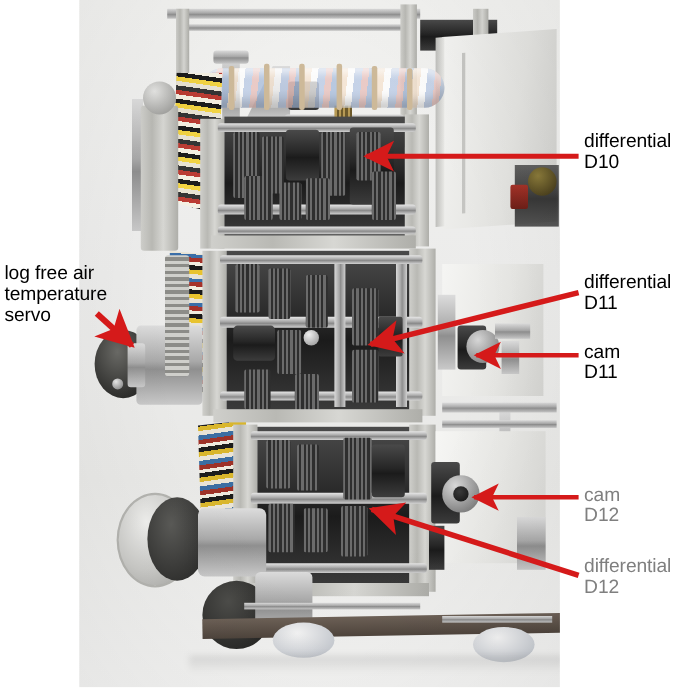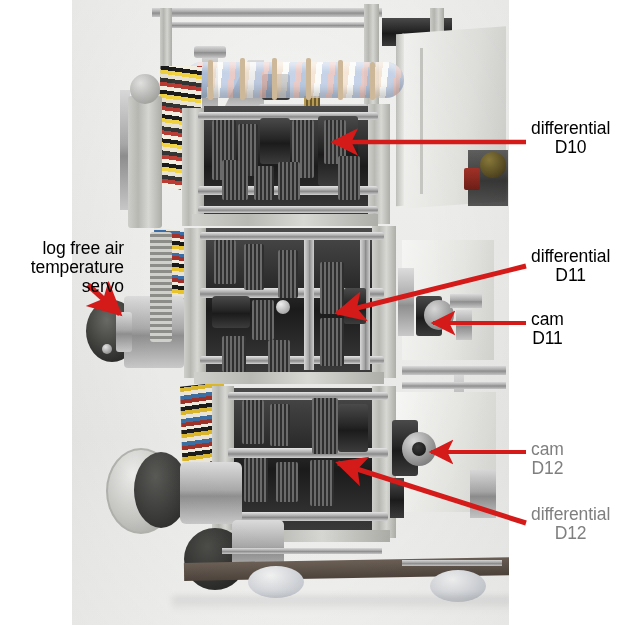--- a/index.html
+++ b/index.html
@@ -56,24 +56,23 @@
 
   
   .label{
     position:absolute;
     font-family:"Liberation Sans", sans-serif;
     font-size:17.5px;
     line-height:19px;
     color:#000000;
     white-space:pre;
     letter-spacing:-0.1px;
-    text-align:center;
   }
   .label.gray{color:#7f7f7f;}
-  .label.center{text-align:right;}
+  .label.center{text-align:left;}
 
   
   .arrow-svg{position:absolute;left:0;top:0;width:623px;height:625px;overflow:visible;pointer-events:none;}
 </style>
 </head>
 <body>
 
 <div id="stage">
 
   <div class="photo">

